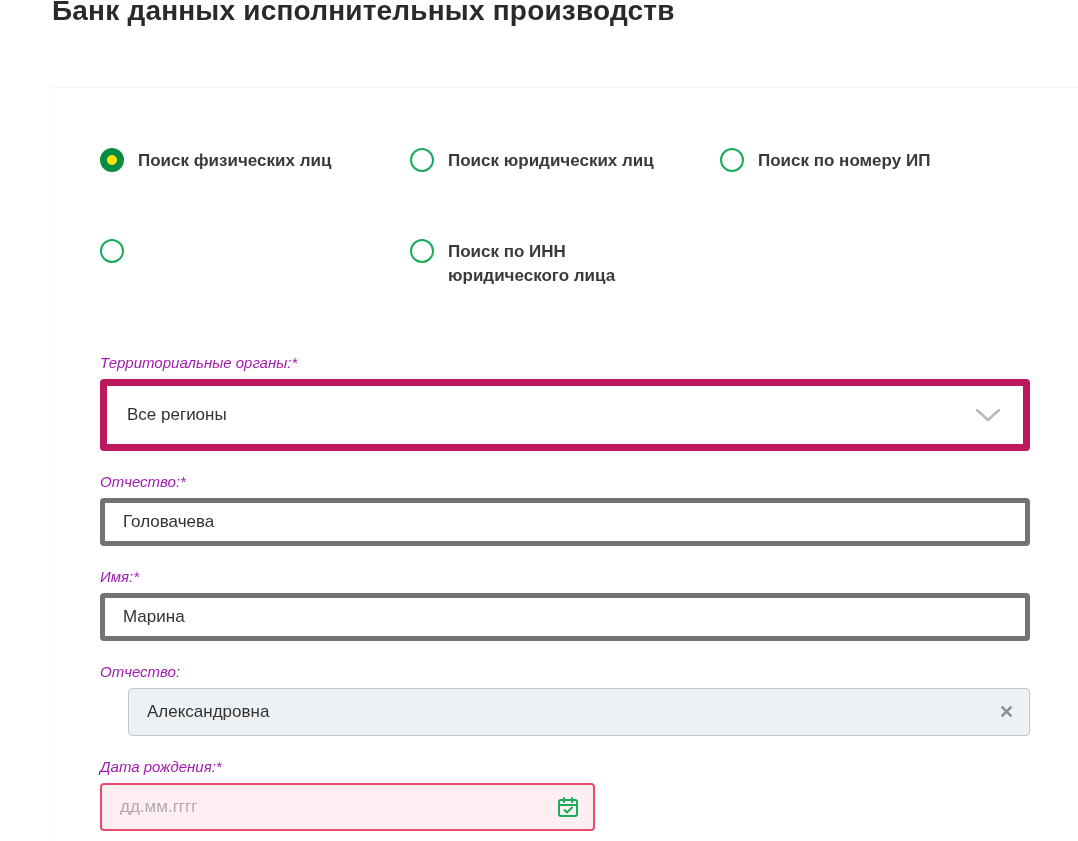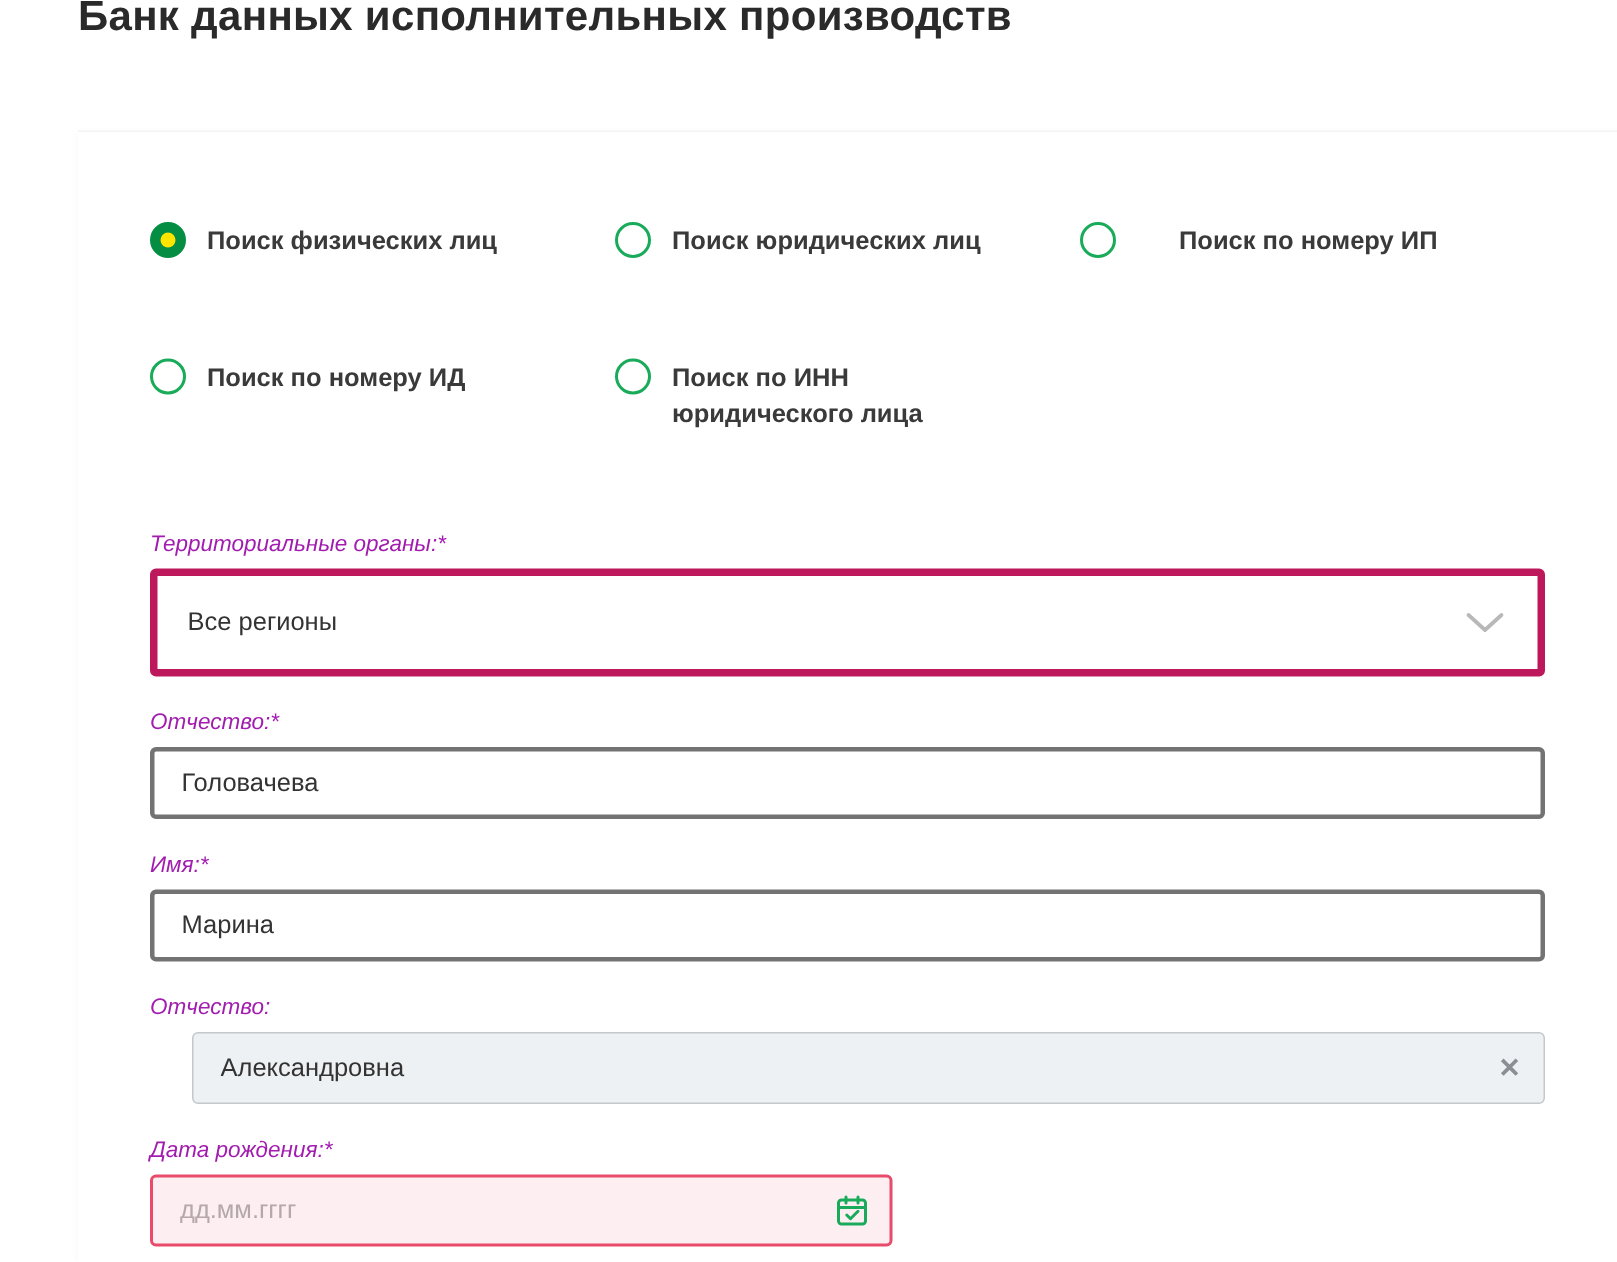--- a/index.html
+++ b/index.html
@@ -32,21 +32,21 @@
     flex-wrap: wrap;
   }
   .radio-item {
     display: flex;
     align-items: flex-start;
     width: 310px;
     margin-bottom: 65px;
     cursor: pointer;
     font-weight: bold;
   }
-  .radio-item:nth-child(3) { width: 280px; gap: 28px; }
+  .radio-item:nth-child(3) { width: 280px; }
   .radio-circle {
     width: 24px;
     height: 24px;
     border: 2px solid #1aab5a;
     border-radius: 50%;
     flex-shrink: 0;
     margin-right: 14px;
     position: relative;
   }
   .radio-circle.checked {
@@ -71,41 +71,41 @@
   .form-group { margin-bottom: 22px; }
   .form-label {
     font-size: 15px;
     font-style: italic;
     color: #a21caf;
     display: block;
     margin-bottom: 8px;
   }
   .select-box {
     position: relative;
-    border: 5px solid #be185d;
+    border: 7px solid #be185d;
     border-radius: 4px;
     height: 72px;
     display: flex;
     align-items: center;
     padding: 0 20px;
     font-size: 17px;
     color: #333;
     cursor: pointer;
   }
   .chevron {
     position: absolute;
     right: 22px;
     top: 50%;
     transform: translateY(-50%);
   }
   .chevron svg { display: block; }
   .text-input {
     width: 100%;
     height: 48px;
-    border: 3px solid #737373;
+    border: 5px solid #737373;
     border-radius: 4px;
     padding: 0 18px;
     font-size: 17px;
     color: #333;
     outline: none;
   }
   .text-input.filled-bg {
     background: #eef1f3;
     border: 1px solid #c3c8cc;
   }
@@ -160,21 +160,20 @@
     <div class="radio-item">
       <span class="radio-circle"></span>
       <span class="radio-label">Поиск юридических лиц</span>
     </div>
     <div class="radio-item">
       <span class="radio-circle"></span>
       <span class="radio-label">Поиск по номеру ИП</span>
     </div>
     <div class="radio-item">
       <span class="radio-circle"></span>
-      <span class="radio-label">Поиск по номеру ИД</span>
     </div>
     <div class="radio-item" style="width:260px;">
       <span class="radio-circle"></span>
       <span class="radio-label">Поиск по ИНН юридического лица</span>
     </div>
   </div>
 
   <div class="form-group">
     <label class="form-label">Территориальные органы:*</label>
     <div class="select-box">

